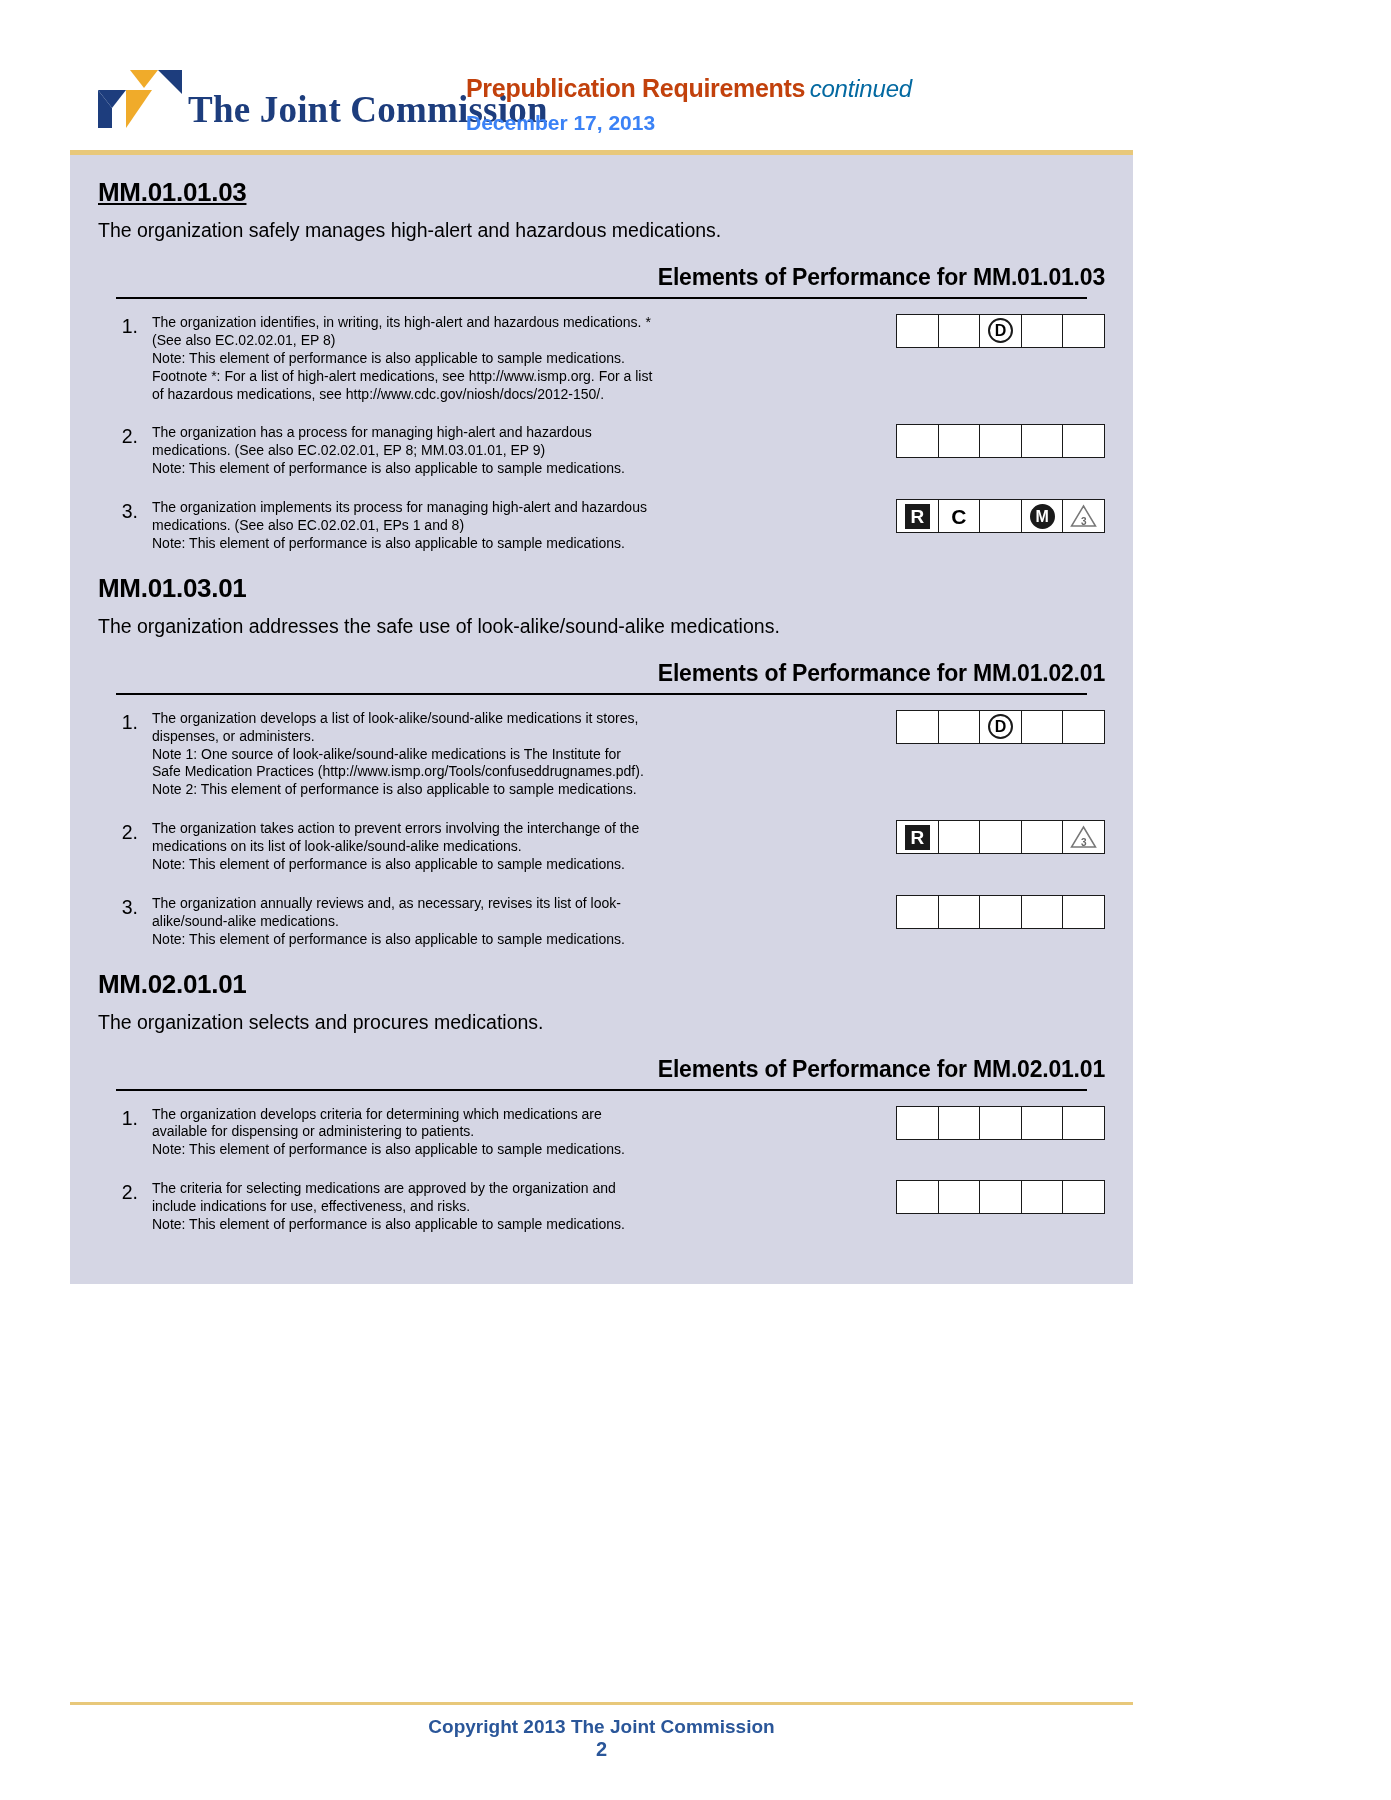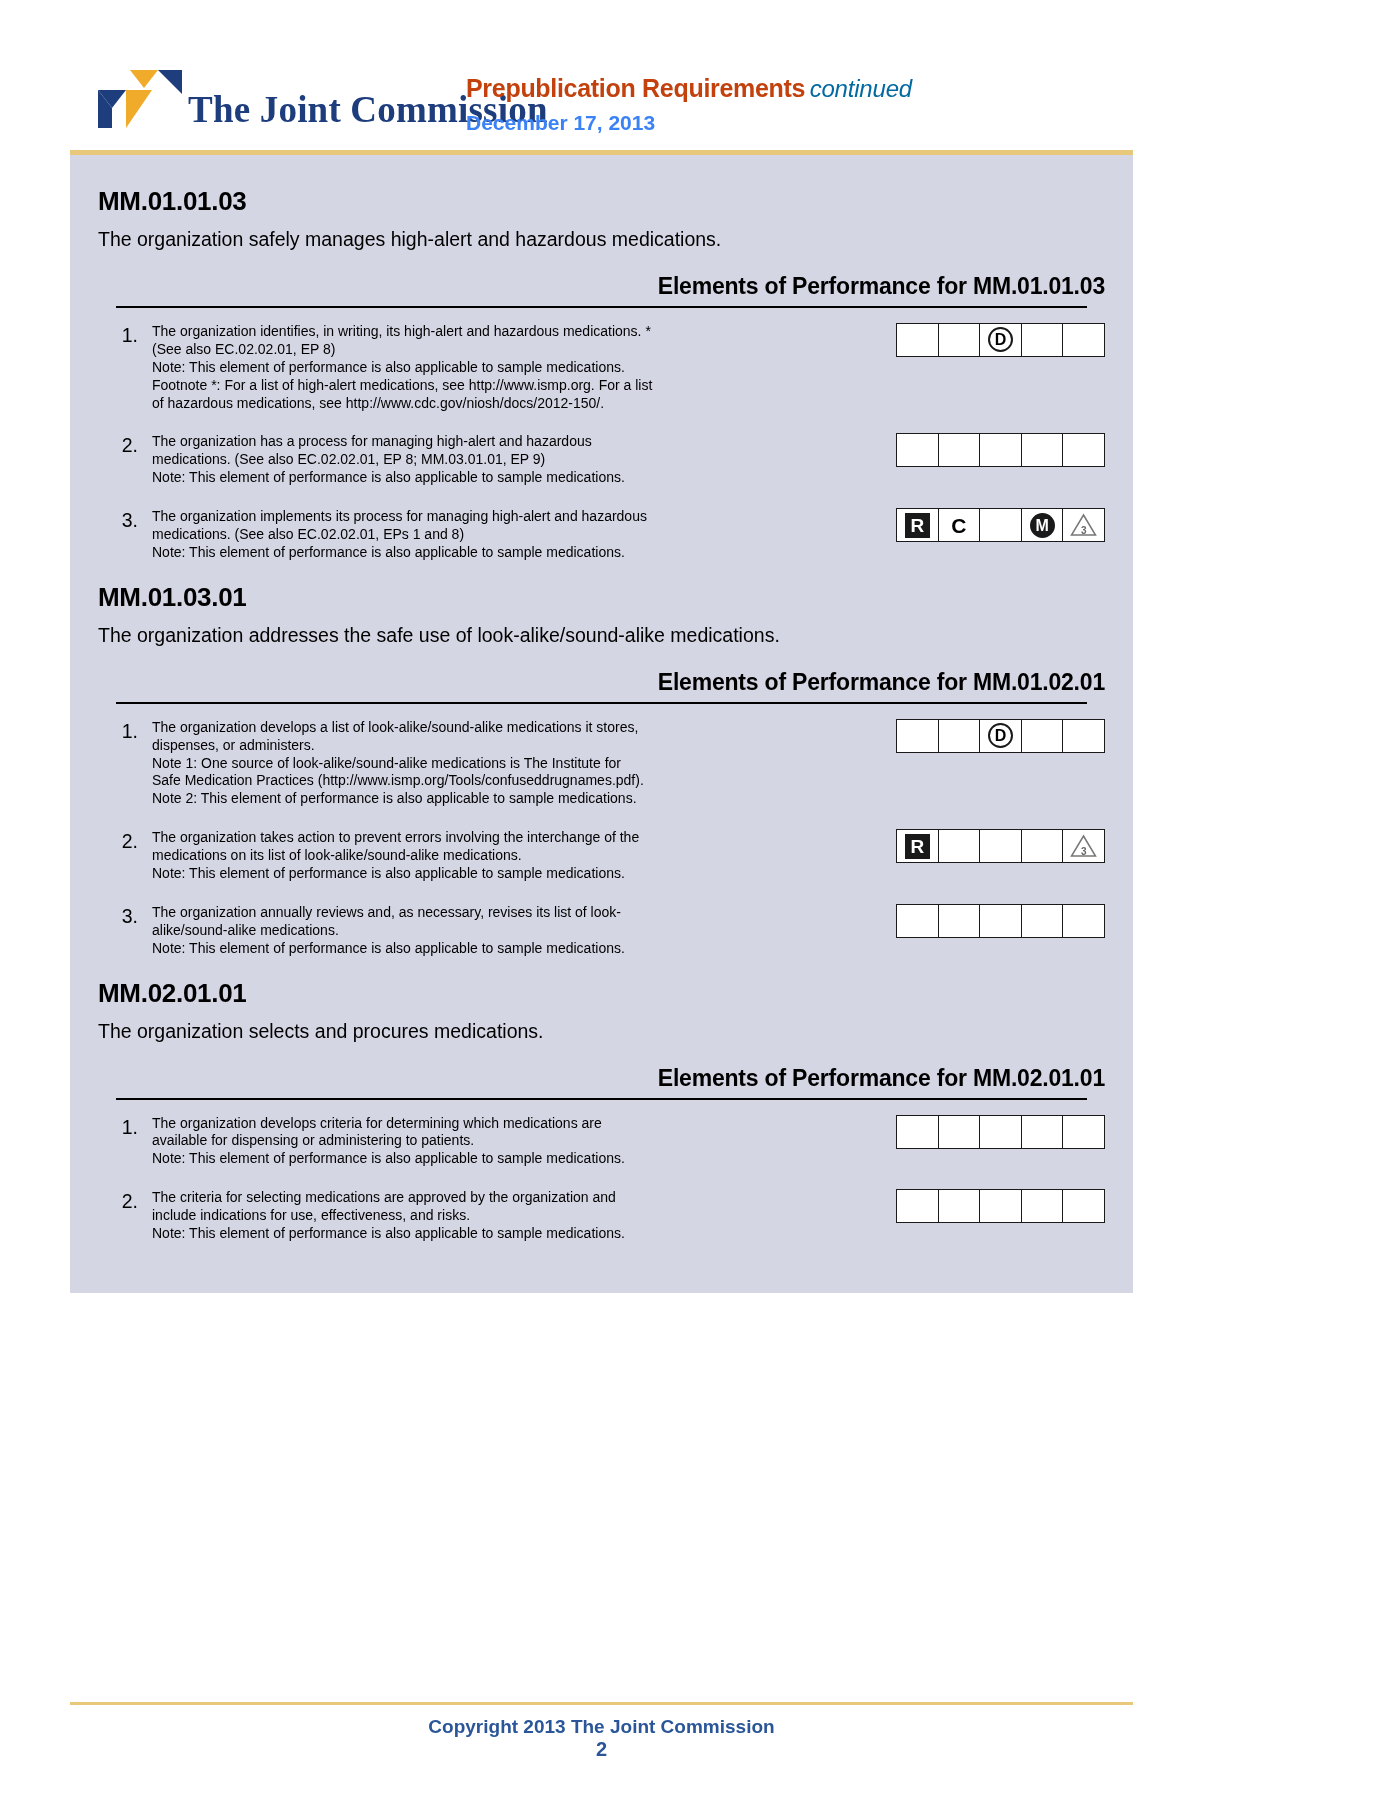--- a/index.html
+++ b/index.html
@@ -95,21 +95,21 @@
   }
 
   .std-block { padding: 0 28px; }
 
   .std-code {
     font-size: 26px;
     font-weight: 700;
     letter-spacing: -0.3px;
     margin: 16px 0 0 0;
   }
-  .std-block:first-child .std-code { margin-top: 13px; }
+  .std-block:first-child .std-code { margin-top: 4px; text-decoration: underline; }
   .std-text {
     font-size: 19.5px;
     margin: 10px 0 0 0;
     line-height: 1.25;
   }
 
   .eop-title {
     text-align: right;
     font-size: 23px;
     font-weight: 700;

